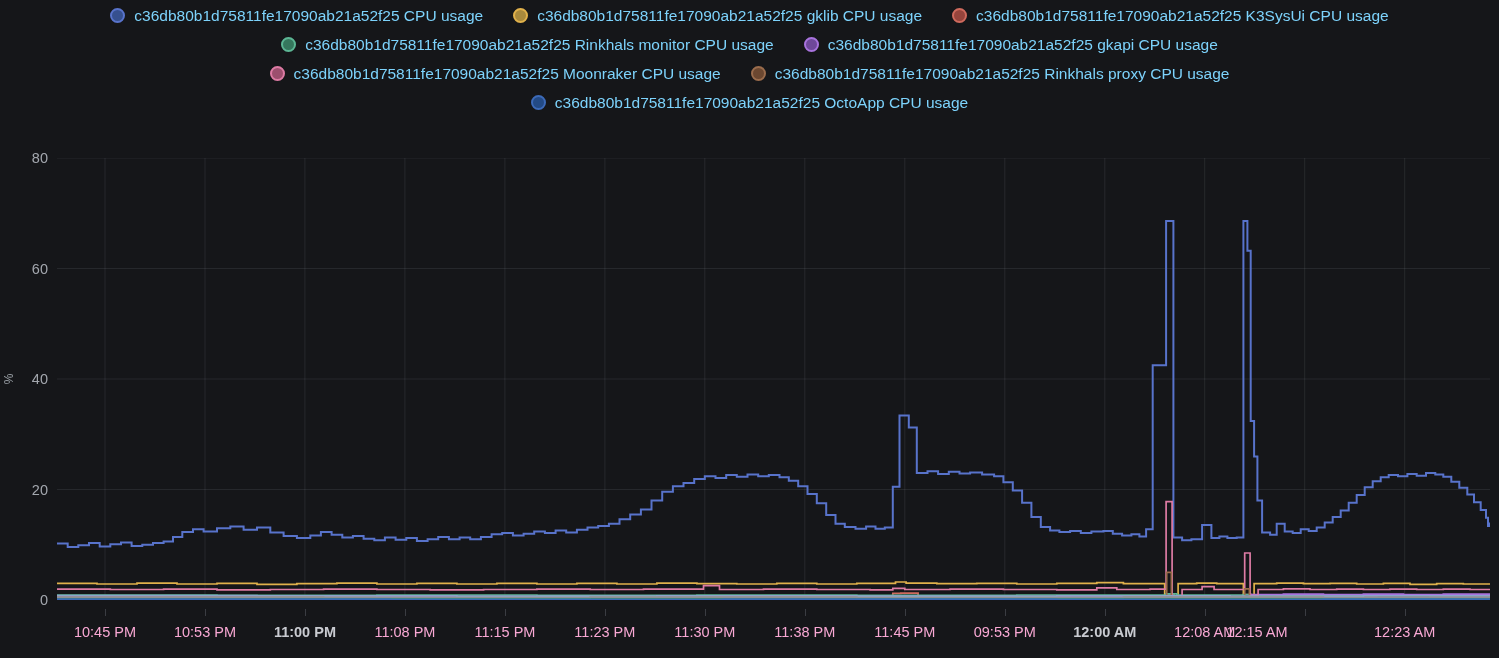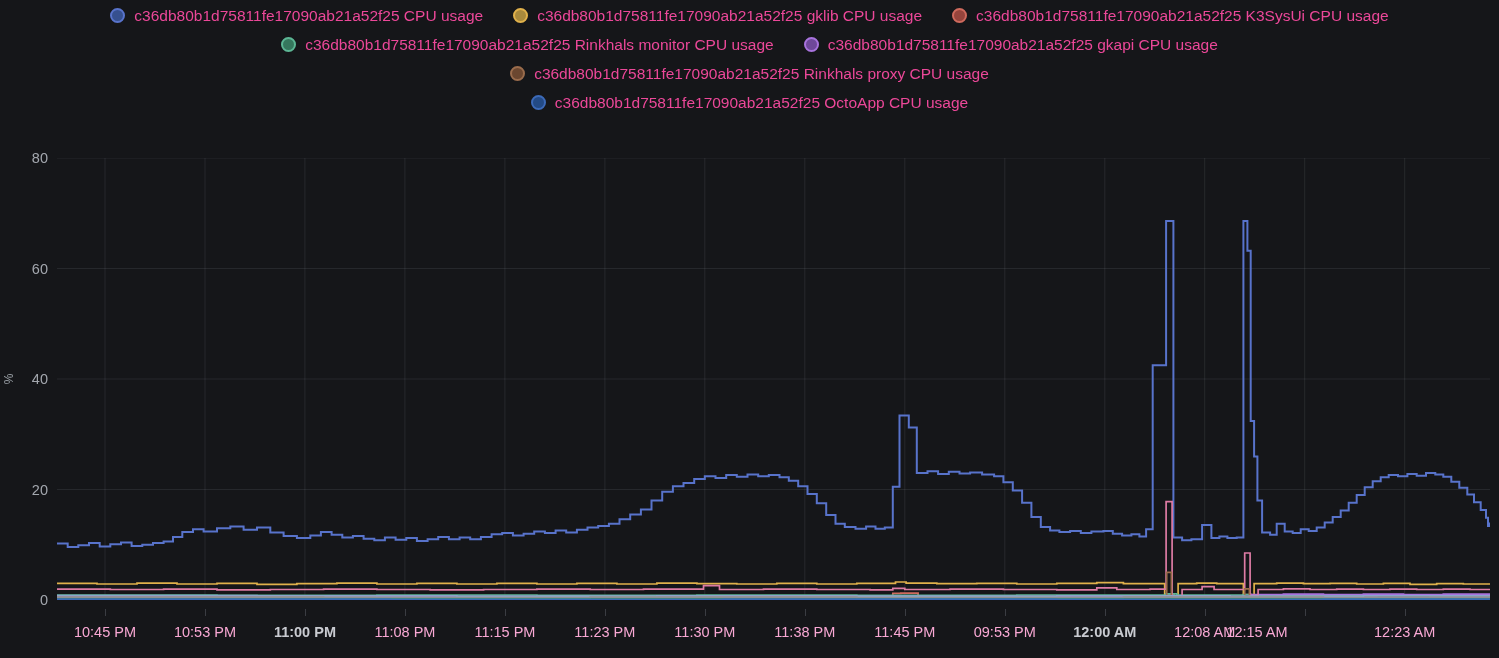--- a/index.html
+++ b/index.html
@@ -5,21 +5,21 @@
   html,body{margin:0;padding:0;background:#0f1013;}
   .panel{
     position:relative;width:1499px;height:658px;overflow:hidden;
     background:#151619;
     font-family:"Liberation Sans", sans-serif;
   }
   .legend{position:absolute;left:0;top:4px;width:100%;display:flex;flex-direction:column;gap:6px;}
   .legend-row{display:flex;justify-content:center;align-items:center;gap:30px;height:23px;}
   .legend-item{display:flex;align-items:center;gap:9px;cursor:pointer;}
   .legend-dot{width:15px;height:15px;border-radius:50%;box-sizing:border-box;border:2px solid #888;flex:0 0 auto;}
-  .legend-label{font-size:15.5px;color:#ec4899;white-space:nowrap;}
+  .legend-label{font-size:15.5px;color:#7dd3fc;white-space:nowrap;}
   .y-axis-label{position:absolute;width:34px;text-align:right;font-size:14.5px;color:#a3a7ae;line-height:16px;}
   .y-unit{position:absolute;left:-1px;top:372px;font-size:12px;color:#9aa0a6;transform:rotate(-90deg);transform-origin:center;width:20px;text-align:center;}
   .x-axis-label{position:absolute;width:96px;text-align:center;font-size:14.5px;color:#f9a8d4;top:624px;}
   .x-axis-label.bold{font-weight:bold;color:#c9cbd1;}
   .x-tick{position:absolute;top:609px;width:1px;height:7px;background:#3a3c42;}
   .plot{position:absolute;left:57px;top:158px;width:1433px;height:442px;cursor:crosshair;}
   .plot svg{display:block;}
 </style>
 </head>
 <body>
@@ -44,20 +44,24 @@
         <div class="legend-item">
           <span class="legend-dot" style="border-color: rgb(92, 182, 148); background: rgb(53, 119, 93);"></span>
           <span class="legend-label">c36db80b1d75811fe17090ab21a52f25 Rinkhals monitor CPU usage</span>
         </div>
         <div class="legend-item">
           <span class="legend-dot" style="border-color: rgb(168, 115, 221); background: rgb(110, 72, 153);"></span>
           <span class="legend-label">c36db80b1d75811fe17090ab21a52f25 gkapi CPU usage</span>
         </div>
       </div>
       <div class="legend-row">
+        <div class="legend-item">
+          <span class="legend-dot" style="border-color: rgb(221, 123, 164); background: rgb(156, 79, 110);"></span>
+          <span class="legend-label">c36db80b1d75811fe17090ab21a52f25 Moonraker CPU usage</span>
+        </div>
         <div class="legend-item">
           <span class="legend-dot" style="border-color: rgb(154, 108, 76); background: rgb(107, 71, 48);"></span>
           <span class="legend-label">c36db80b1d75811fe17090ab21a52f25 Rinkhals proxy CPU usage</span>
         </div>
       </div>
       <div class="legend-row">
         <div class="legend-item">
           <span class="legend-dot" style="border-color: rgb(60, 106, 184); background: rgb(35, 74, 133);"></span>
           <span class="legend-label">c36db80b1d75811fe17090ab21a52f25 OctoApp CPU usage</span>
         </div>

